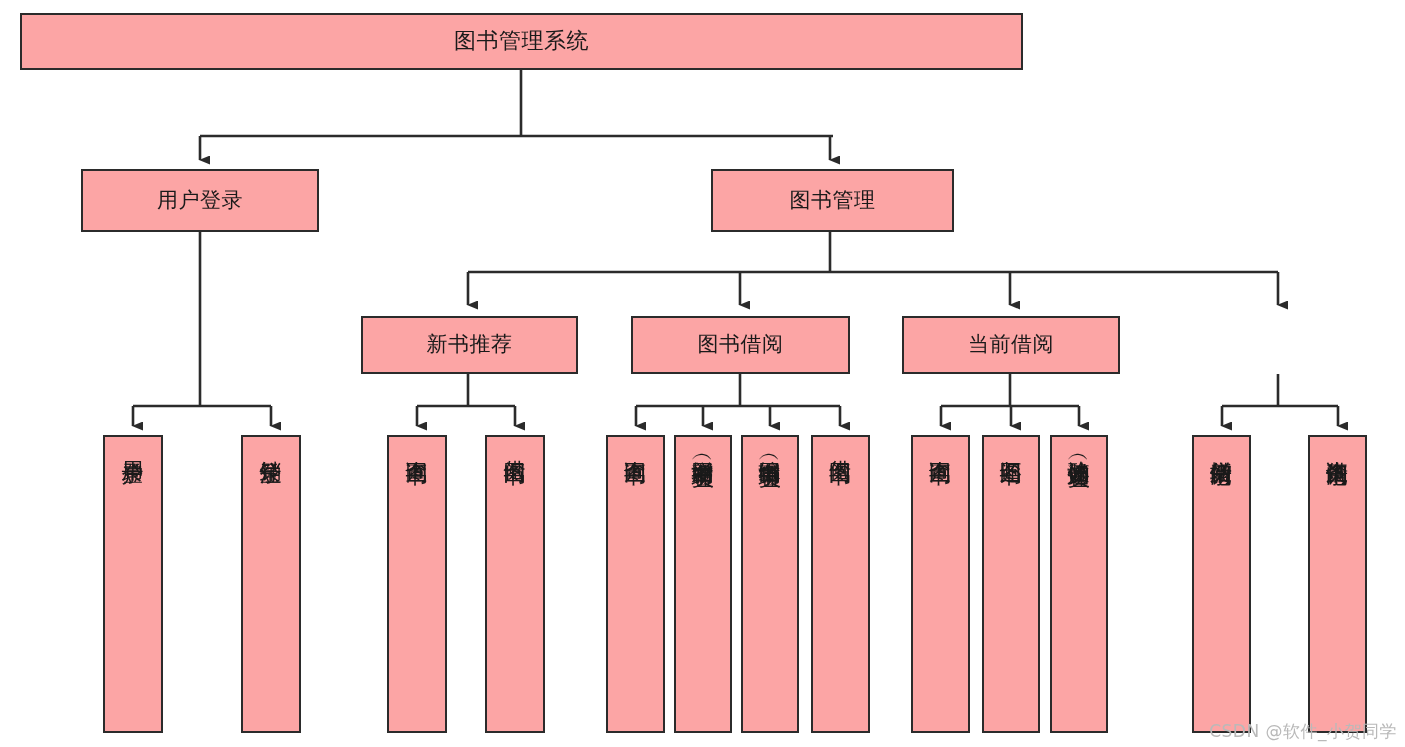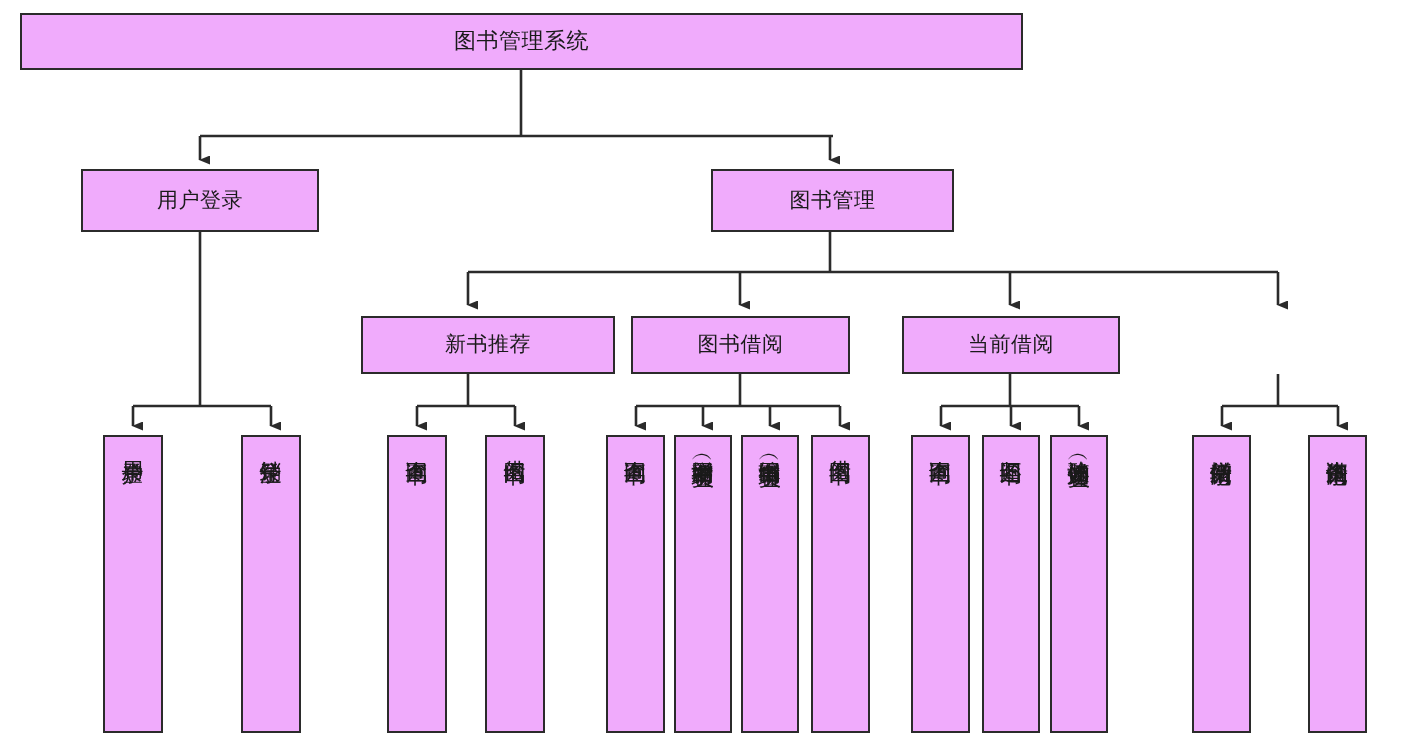--- a/index.html
+++ b/index.html
@@ -21,21 +21,21 @@
     position: absolute;
     left: 0;
     top: 0;
     width: 1405px;
     height: 747px;
     pointer-events: none;
   }
   .node {
     position: absolute;
     box-sizing: border-box;
-    background: #f0abfc;
+    background: #fca5a5;
     border: 2px solid #2b2b2b;
     display: flex;
     align-items: center;
     justify-content: center;
     color: #1a1a1a;
   }
   .node .label {
     text-align: center;
     line-height: 1.22;
     letter-spacing: 0.5px;
@@ -124,21 +124,21 @@
     <span class="label">图书管理系统</span>
   </div>
 
   <div class="node lvl2" style="left:81px; top:169px; width:238px; height:63px;">
     <span class="label">用户登录</span>
   </div>
   <div class="node lvl2" style="left:711px; top:169px; width:243px; height:63px;">
     <span class="label">图书管理</span>
   </div>
 
-  <div class="node lvl3" style="left:361px; top:316px; width:254px; height:58px;">
+  <div class="node lvl3" style="left:361px; top:316px; width:217px; height:58px;">
     <span class="label">新书推荐</span>
   </div>
   <div class="node lvl3" style="left:902px; top:316px; width:218px; height:58px;">
     <span class="label">当前借阅</span>
   </div>
   <div class="node lvl3" style="left:631px; top:316px; width:219px; height:58px;">
     <span class="label">图书借阅</span>
   </div>
 
   <div class="node leaf" style="left:103px; top:435px; width:60px; height:298px;">
@@ -174,14 +174,15 @@
   <div class="node leaf" style="left:1050px; top:435px; width:58px; height:298px;">
     <span class="label">确认归还（管理员）</span>
   </div>
   <div class="node leaf" style="left:1192px; top:435px; width:59px; height:298px;">
     <span class="label">新增借阅记录</span>
   </div>
   <div class="node leaf" style="left:1308px; top:435px; width:59px; height:298px;">
     <span class="label">查询借阅记录</span>
   </div>
 
+  <div class="watermark">CSDN @软件_小贺同学</div>
 
 </div>
 
 </body></html>

